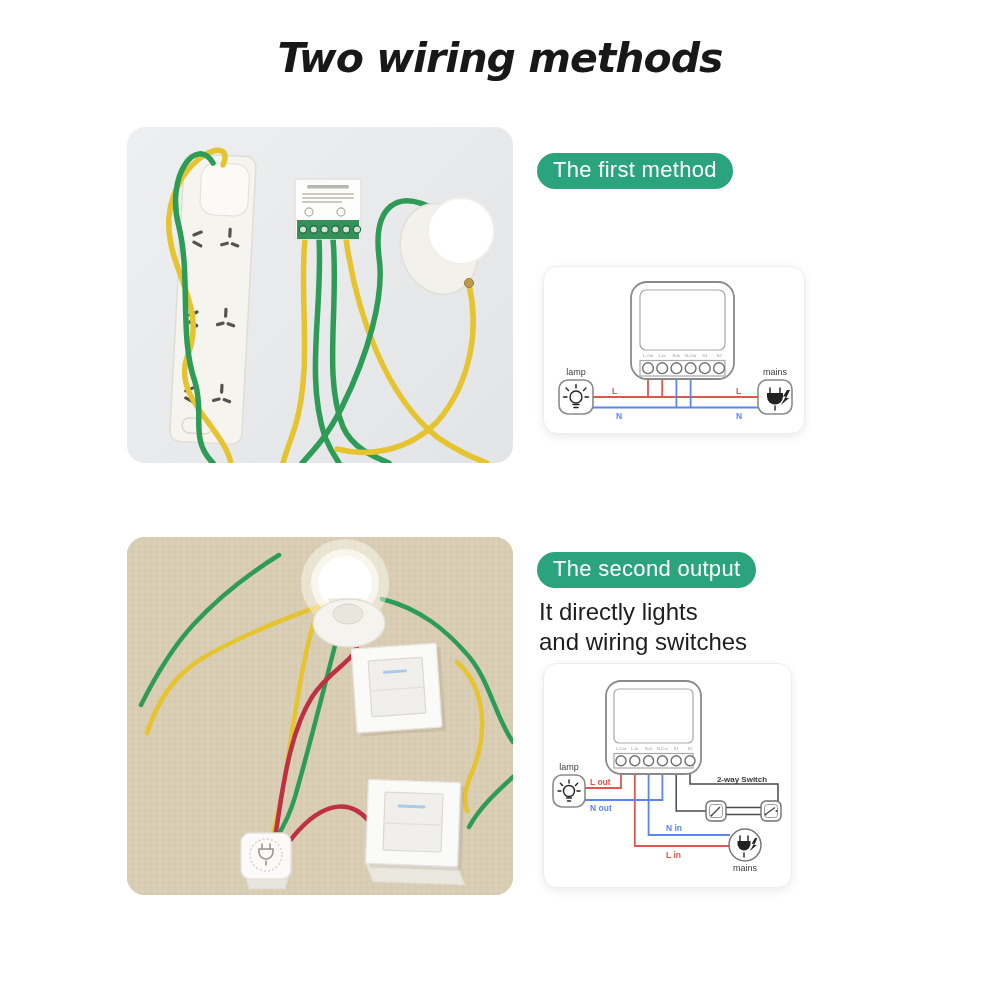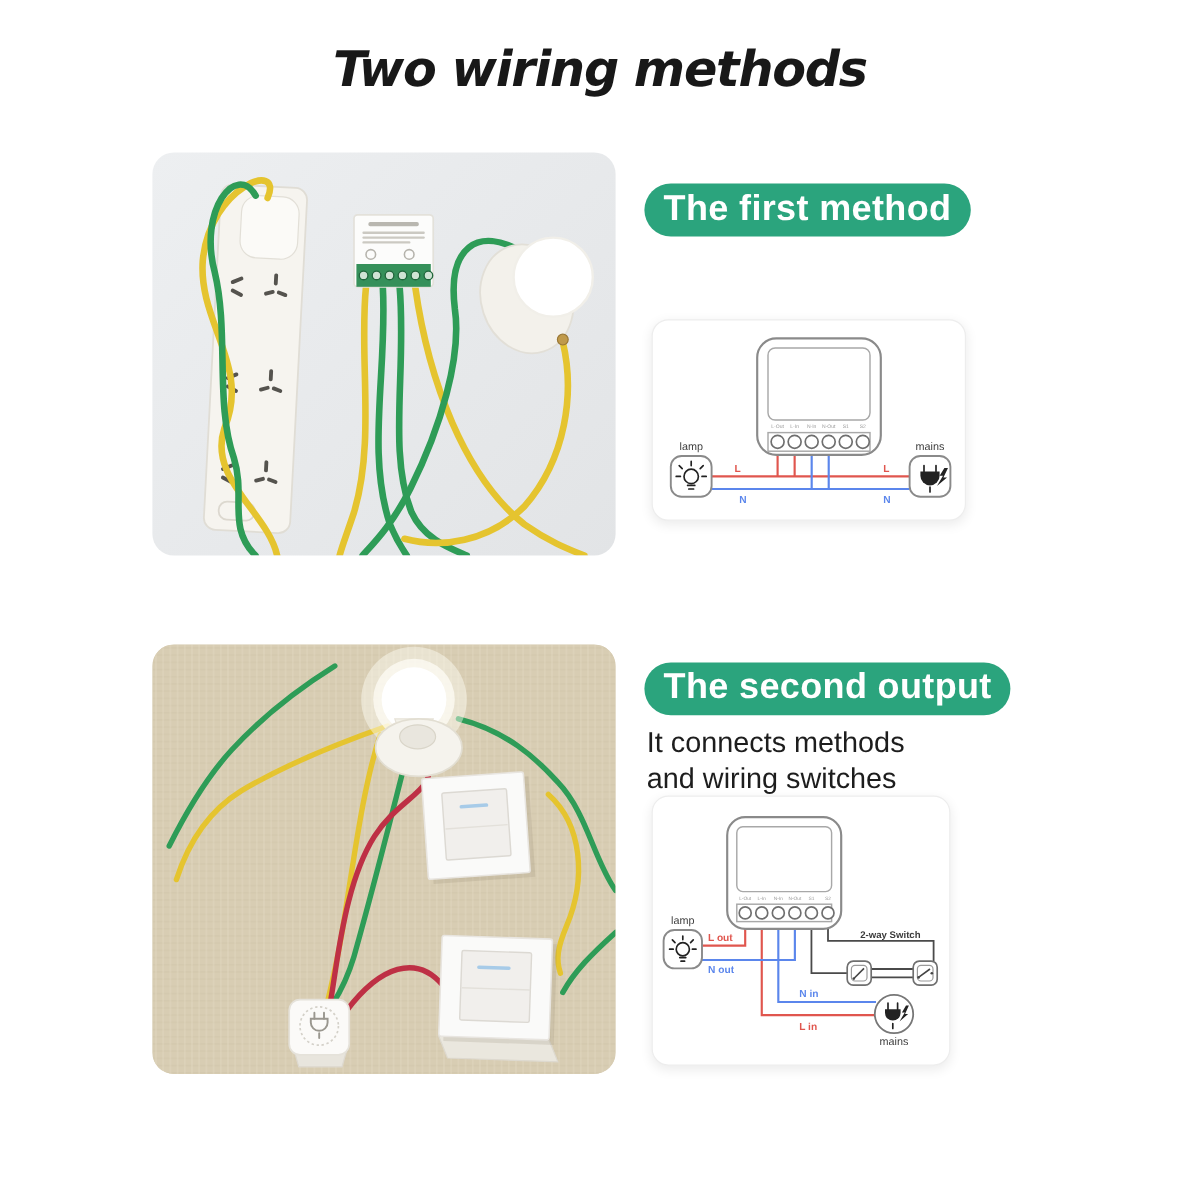--- a/index.html
+++ b/index.html
@@ -12,21 +12,21 @@
   .hdr p{margin:8px 0 0 0;font-size:22px;color:#262626;}
   
   .photo{position:absolute;border-radius:18px;overflow:hidden;}
   .photo1{left:127px;top:127px;width:386px;height:336px;background:linear-gradient(135deg,#edeff1,#e2e4e6);}
   .photo2{left:127px;top:537px;width:386px;height:358px;background:#d8cdb3;}
   .photo svg{display:block;width:100%;height:100%;}
   
   .method{position:absolute;left:537px;}
   .m1{top:153px;} .m2{top:552px;}
   .badge{display:inline-block;background:var(--badge-green,#2BA47D);color:#fff;
-         font-size:30px;font-weight:700;padding:4px 16px 6px;border-radius:999px;letter-spacing:.3px;}
+         font-size:22px;font-weight:400;padding:4px 16px 6px;border-radius:999px;letter-spacing:.3px;}
   .desc{margin:9px 0 0 2px;font-size:24px;line-height:1.25;color:#1d1d1d;font-weight:500;}
   
   .card{position:absolute;background:#fff;border:1px solid #ededed;border-radius:14px;
         box-shadow:0 3px 10px rgba(0,0,0,.08);}
   .d1{left:543px;top:266px;width:260px;height:166px;}
   .d2{left:543px;top:663px;width:247px;height:223px;}
   .card svg{display:block;width:100%;height:100%;}
   
   .outline{fill:#fff;stroke:#8a8a8a;stroke-width:1.8;}
   .outline-lt{fill:#fff;stroke:#a8a8a8;stroke-width:1.2;}
@@ -254,21 +254,21 @@
         <path d="M202 62 L234 62 L228 80 L208 80 z" fill="#f4f2ea" stroke="#e6e2d8" stroke-width="1"></path>
         <ellipse cx="222" cy="86" rx="36" ry="24" fill="#f5f3ed" stroke="#e2ded2" stroke-width="1.4"></ellipse>
         <ellipse cx="221" cy="77" rx="15" ry="10" fill="#e9e6de" stroke="#d9d5c9" stroke-width="1"></ellipse>
       </g>
     </svg>
   </div>
 
   <div class="method m2">
     <span class="badge">The second output</span>
     <p class="desc">
-      <span>It connects methods</span><br>
+      <span>It directly lights</span><br>
       <span>and wiring switches</span>
     </p>
   </div>
 
   <div class="card d2">
     <svg viewBox="0 0 247 223">
 
       <g class="w-red">
         <path d="M41 124 H77 V104"></path>
         <path d="M90.8 104 V182 H186"></path>

